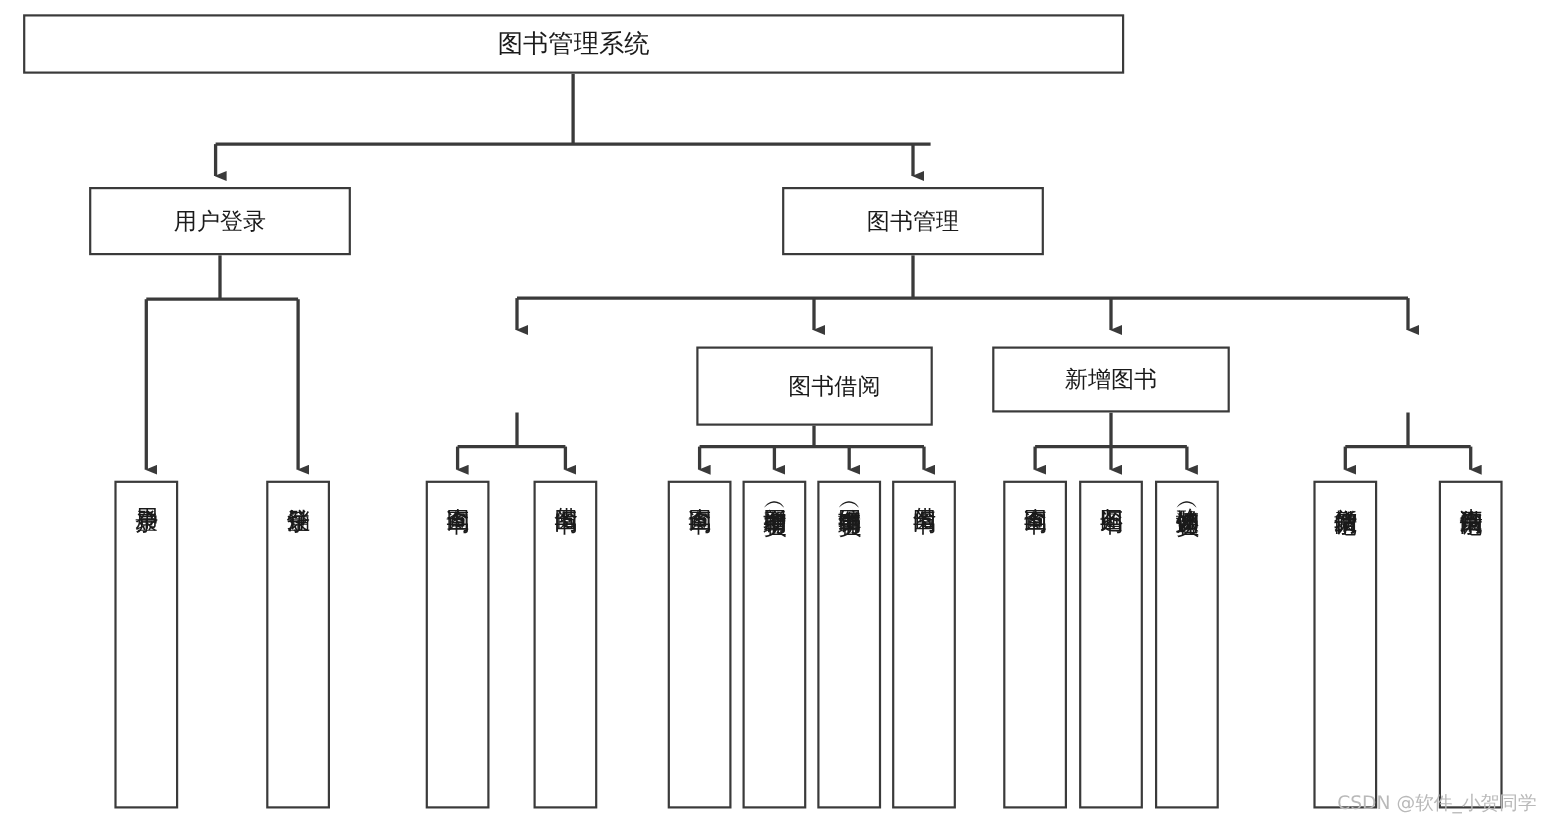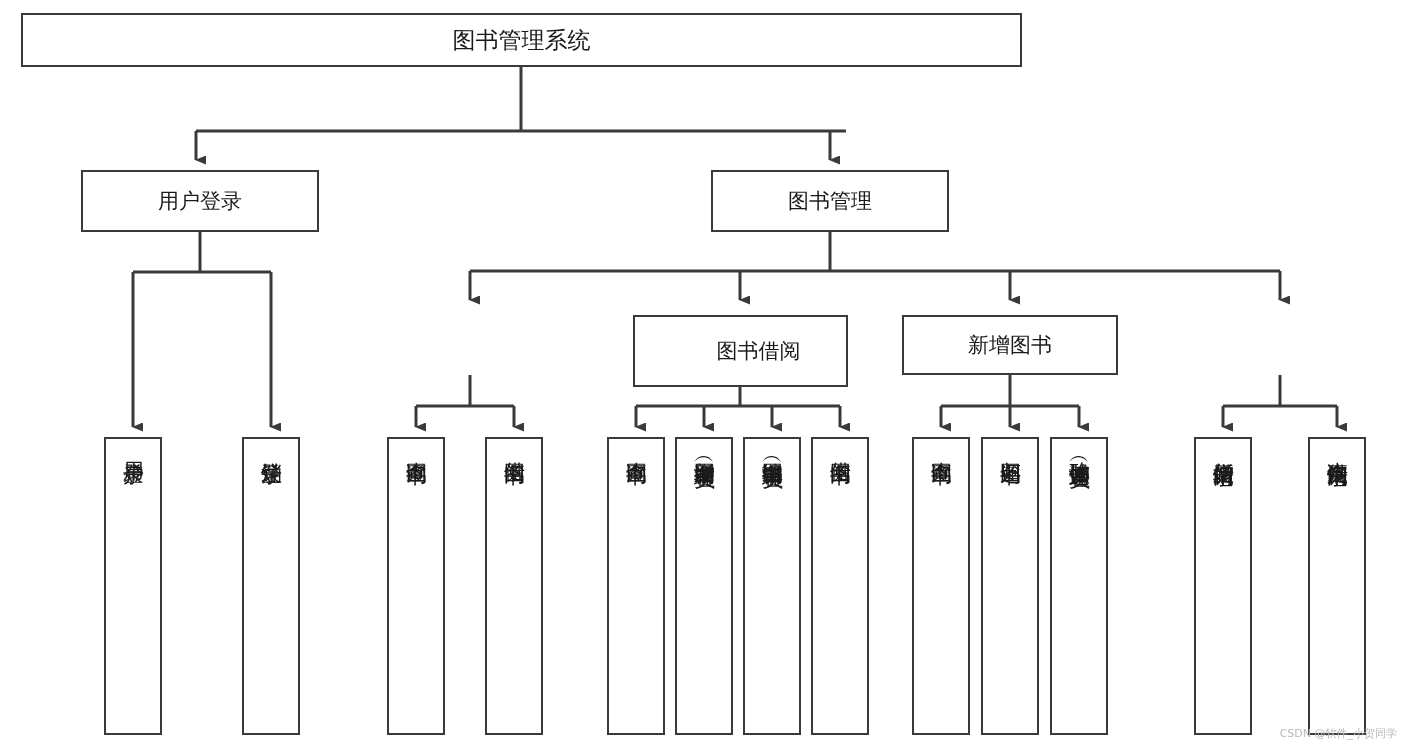--- a/index.html
+++ b/index.html
@@ -55,21 +55,21 @@
     font-size: 21px;
     writing-mode: vertical-rl;
     text-orientation: upright;
     letter-spacing: 1px;
     line-height: 1;
   }
   #watermark {
     position: absolute;
     right: 8px;
     bottom: 6px;
-    font-size: 11px;
+    font-size: 17px;
     color: #b9b9b9;
     white-space: nowrap;
     pointer-events: none;
   }
 </style>
 </head>
 <body>
 
 <div id="diagram-root">
 

